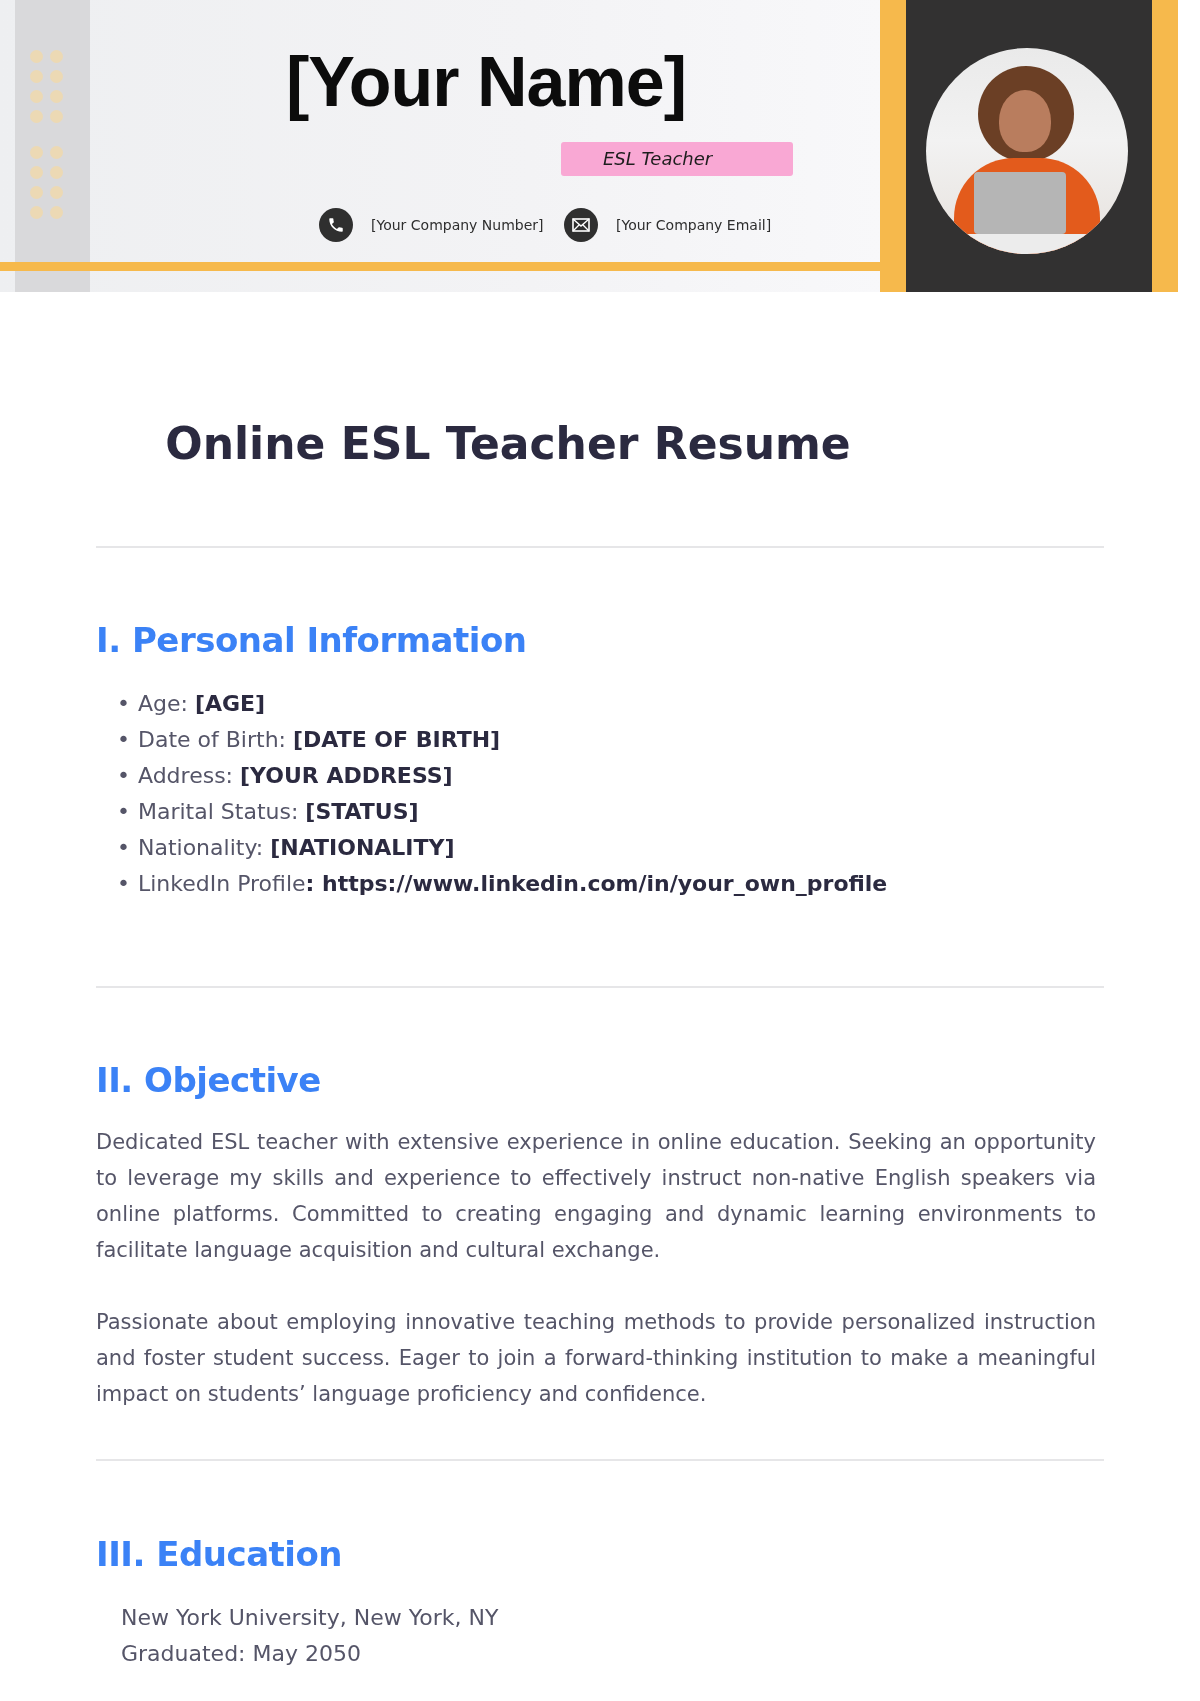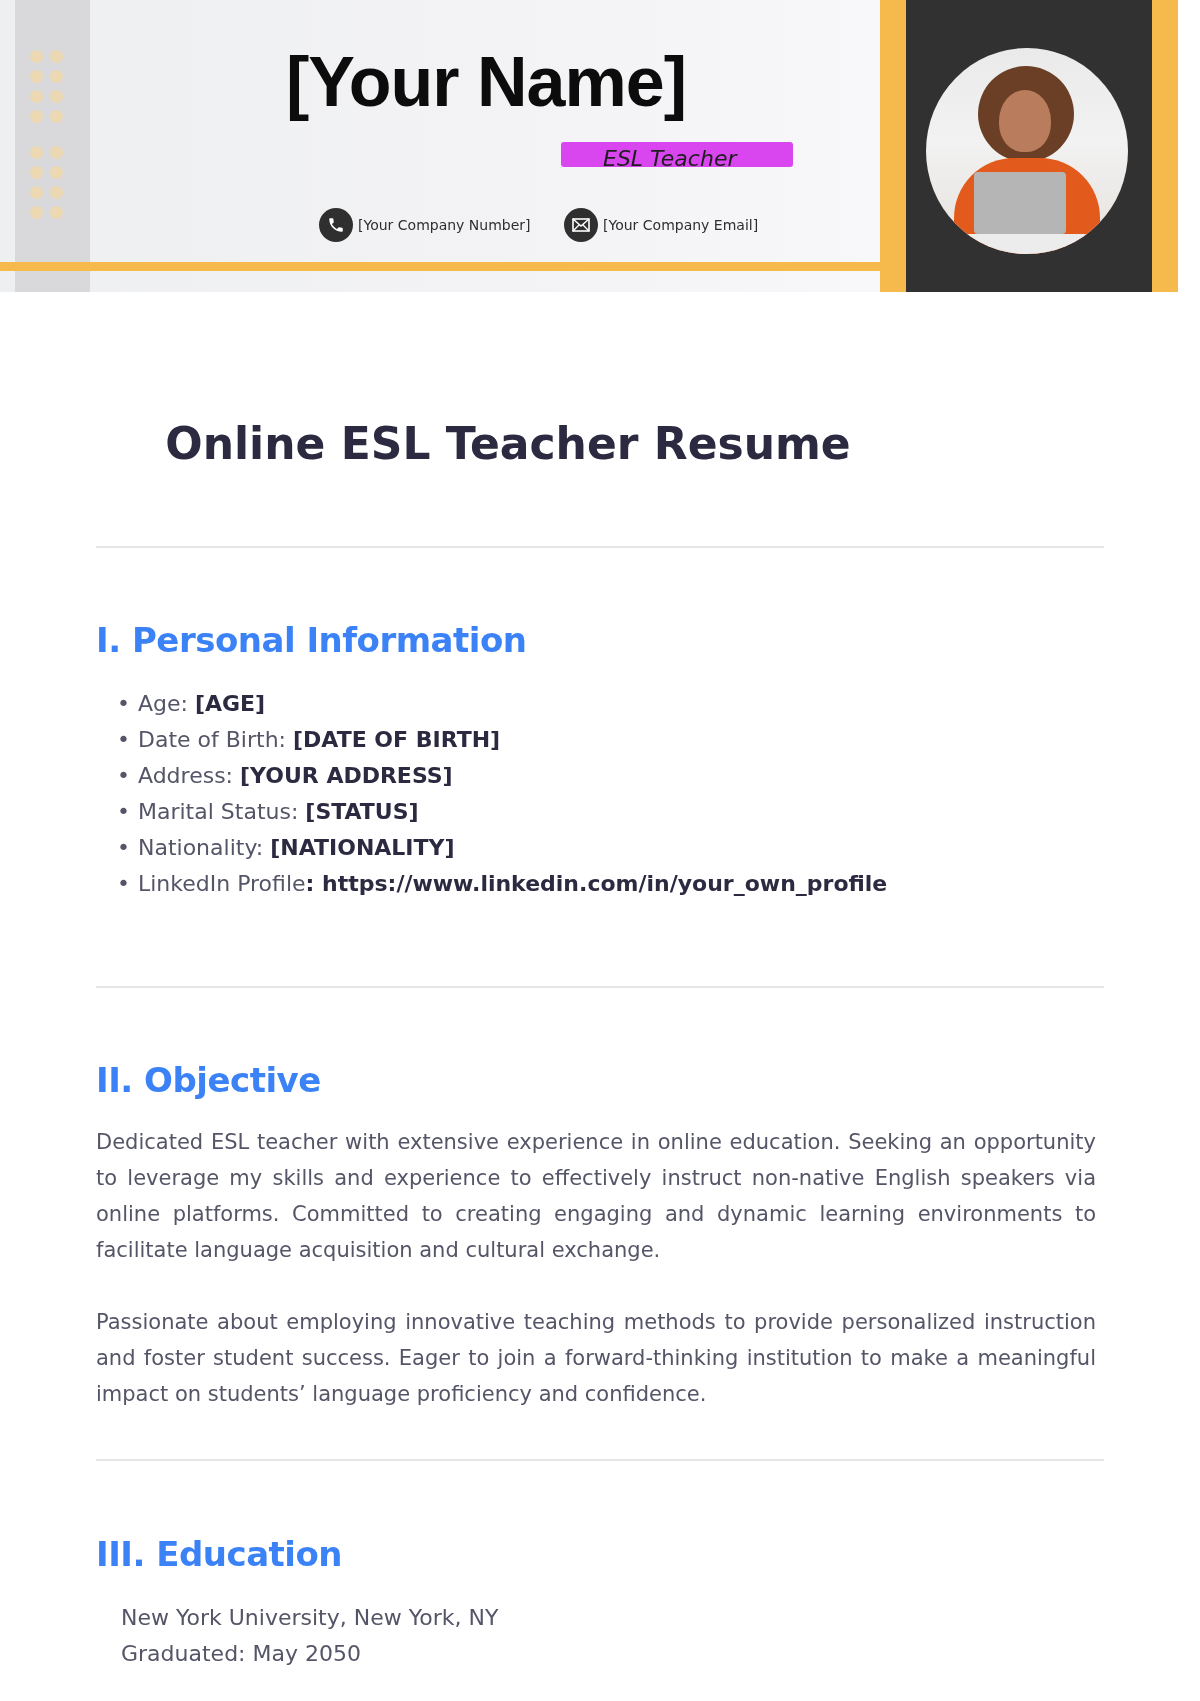--- a/index.html
+++ b/index.html
@@ -23,23 +23,23 @@
   .photo { position: absolute; left: 926px; top: 48px; width: 202px; height: 206px; border-radius: 50%; overflow: hidden;
     background: linear-gradient(180deg, #eaeaea 0%, #f2f2f2 45%, #e6e1dc 100%); }
   .photo .hair { position: absolute; left: 52px; top: 18px; width: 96px; height: 96px; border-radius: 50%; background: #6b3f25; }
   .photo .face { position: absolute; left: 73px; top: 42px; width: 52px; height: 62px; border-radius: 50% 50% 46% 46%; background: #b97d5e; }
   .photo .body { position: absolute; left: 28px; top: 110px; width: 146px; height: 110px; border-radius: 60px 60px 0 0; background: #e35b1c; }
   .photo .laptop { position: absolute; left: 48px; top: 124px; width: 92px; height: 62px; background: #b5b5b5; border-radius: 4px; }
   .photo .table { position: absolute; left: 0; top: 186px; width: 202px; height: 30px; background: #ececec; }
 
   .name { position: absolute; left: 0; top: 42px; width: 883px; text-align: center;
     font-family: Liberation Sans, sans-serif; font-weight: bold; font-size: 70px; letter-spacing: -1px; color: #0c0c0c; line-height: 80px; padding-left: 250px; text-align: left; margin-left: 36px; }
-  .role-badge { position: absolute; left: 561px; top: 142px; width: 232px; height: 25px; background: #d946ef; border-radius: 3px;
-    font-family: "DejaVu Sans", sans-serif; font-style: italic; font-size: 22px; color: #1e1e1e; line-height: 34px; padding-left: 42px; }
-  .contact { position: absolute; top: 208px; display: flex; align-items: center; gap: 5px; text-align: center; }
+  .role-badge { position: absolute; left: 561px; top: 142px; width: 232px; height: 34px; background: #f9a8d4; border-radius: 3px;
+    font-family: "DejaVu Sans", sans-serif; font-style: italic; font-size: 18px; color: #1e1e1e; line-height: 34px; padding-left: 42px; }
+  .contact { position: absolute; top: 208px; display: flex; align-items: center; gap: 18px; text-align: center; }
   .contact.phone { left: 319px; }
   .contact.email { left: 564px; }
   .contact-icon { width: 34px; height: 34px; border-radius: 50%; background: #2f2f2f; display: flex; align-items: center; justify-content: center; }
   .contact-text { font-family: "DejaVu Sans", sans-serif; font-size: 14px; color: #2e2e2e; }
 
   
   .title { position: absolute; left: 0; top: 418px; width: 1016px; text-align: center;
     font-family: "DejaVu Sans", sans-serif; font-weight: bold; font-size: 44px; color: #2b2a40; }
   .divider { position: absolute; left: 96px; width: 1008px; height: 2px; background: #e6e6e8; }
   .section-title { position: absolute; left: 96px; font-family: "DejaVu Sans", sans-serif; font-weight: bold; font-size: 34px; color: #3b82f6; letter-spacing: -0.5px; }

